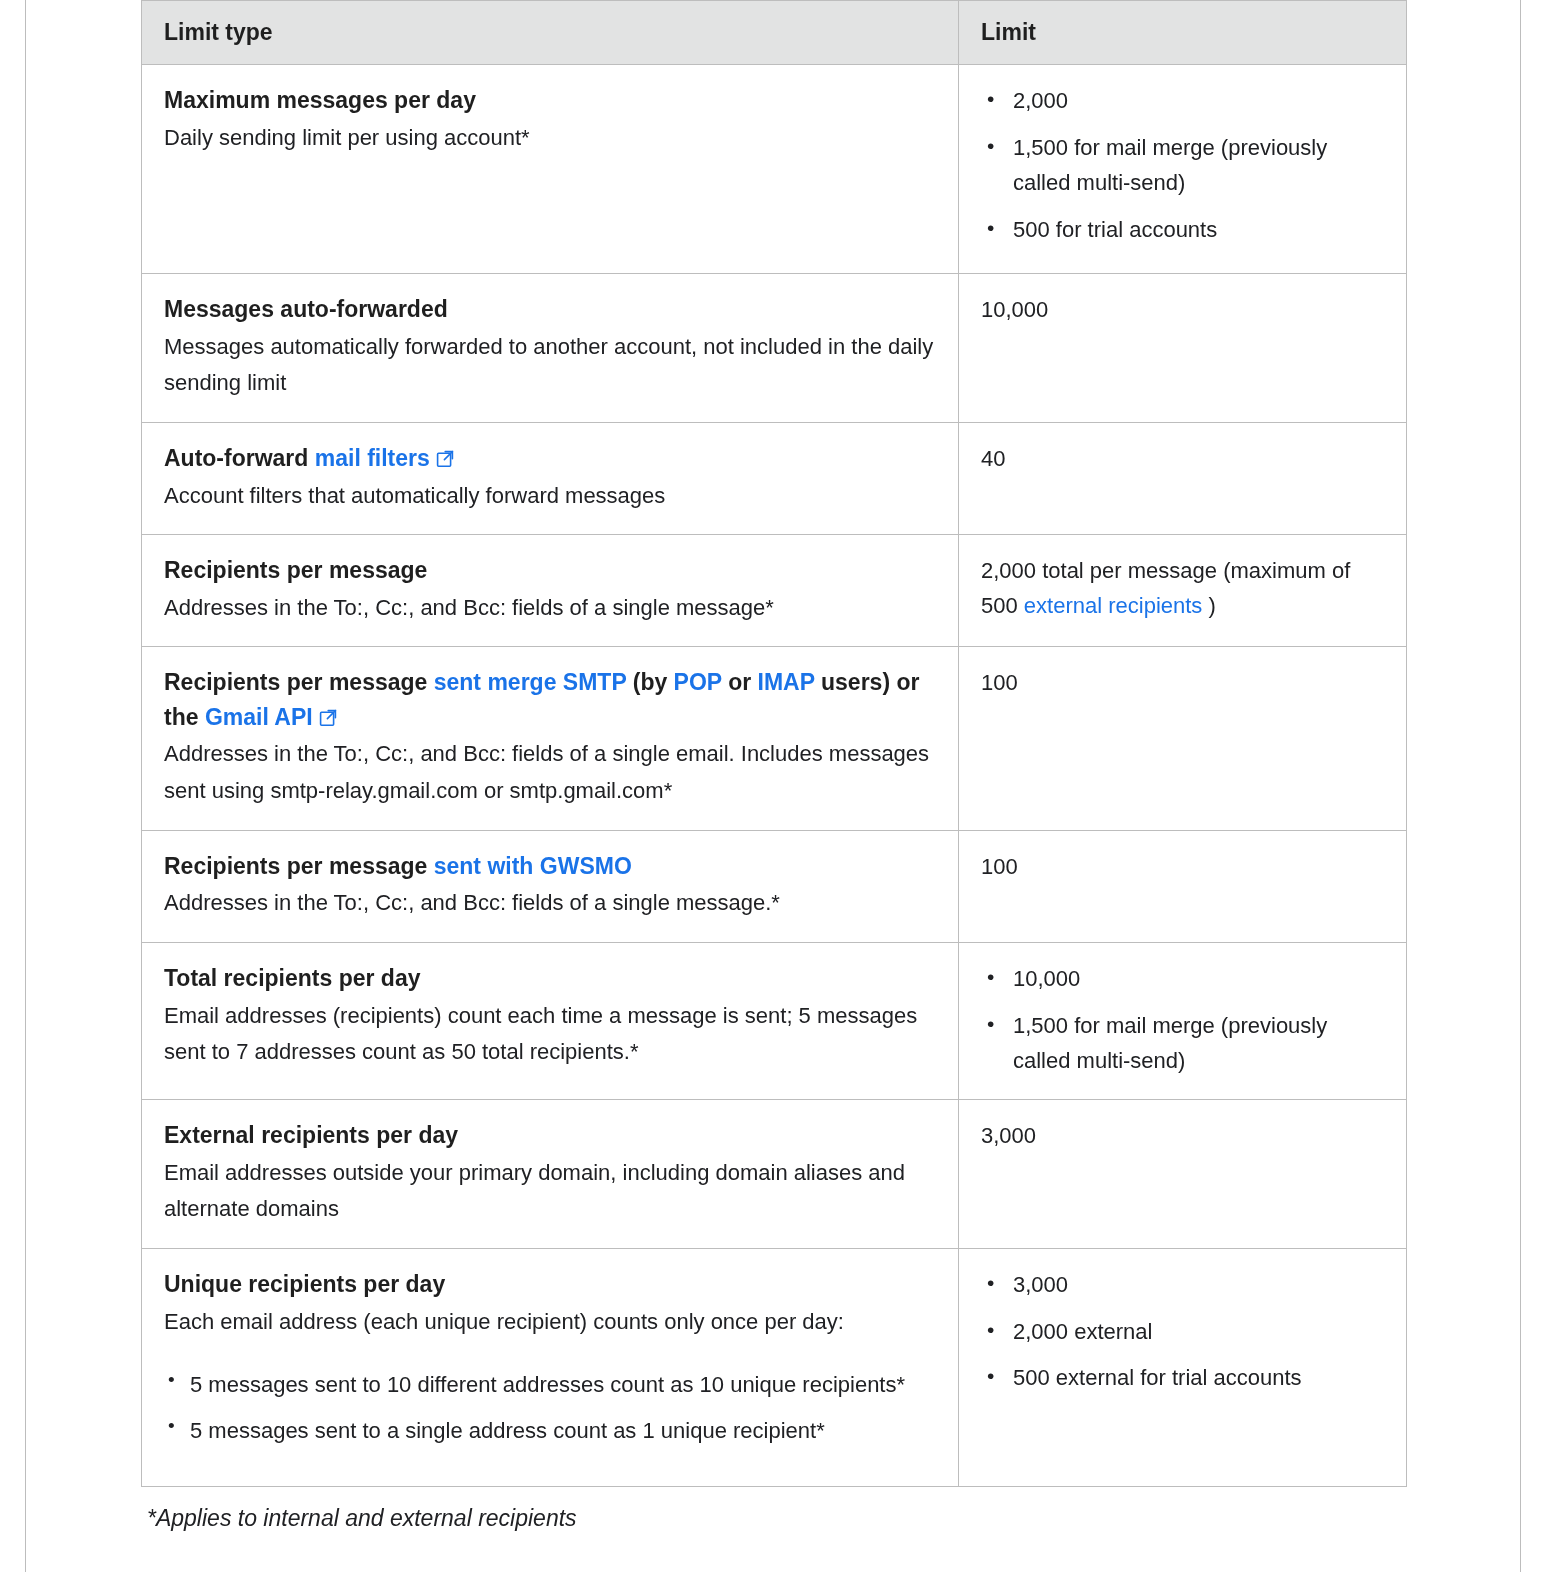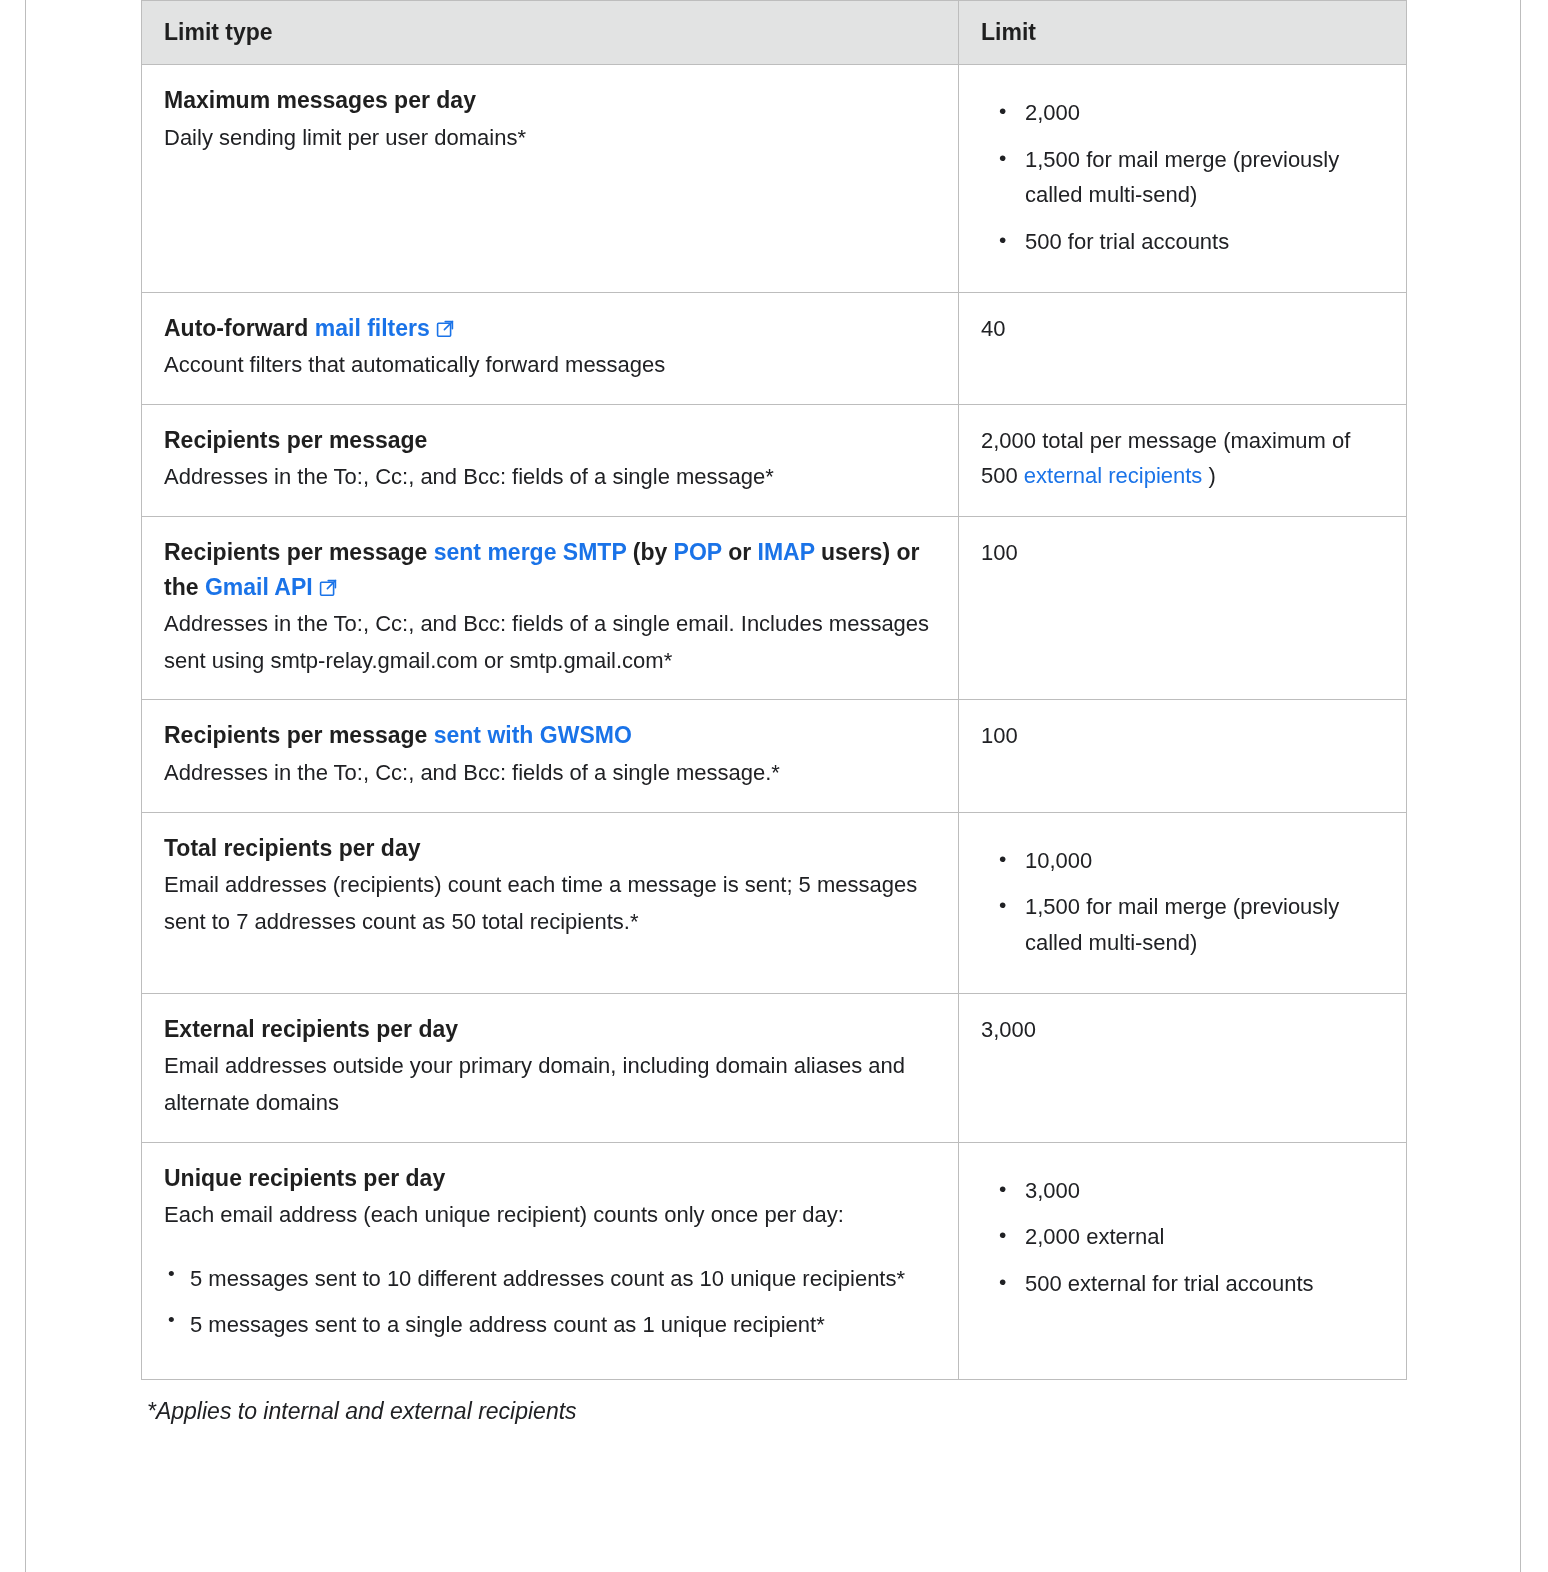--- a/index.html
+++ b/index.html
@@ -98,21 +98,21 @@
     display: inline-block;
     vertical-align: -2px;
     margin-left: 6px;
     width: 18px;
     height: 18px;
   }
   .ext-icon svg { display: block; }
 
   ul.bullets {
     list-style: none;
-    margin: 12px;
+    margin: 0;
     padding: 0;
   }
   ul.bullets > li {
     position: relative;
     padding-left: 32px;
     font-size: 22px;
     line-height: 1.62;
     margin-bottom: 11px;
     color: #202124;
   }
@@ -178,31 +178,40 @@
       <tr>
         <th>Limit type</th>
         <th>Limit</th>
       </tr>
     </thead>
     <tbody>
 
       <tr>
         <td class="row-tall-1">
           <p class="cell-title">Maximum messages per day</p>
-          <p class="cell-desc">Daily sending limit per user domains*</p>
+          <p class="cell-desc">Daily sending limit per using account*</p>
         </td>
         <td>
           <ul class="bullets">
             <li>2,000</li>
             <li>1,500 for mail merge (previously called multi-send)</li>
             <li>500 for trial accounts</li>
           </ul>
         </td>
       </tr>
 
+      <tr>
+        <td>
+          <p class="cell-title">Messages auto-forwarded</p>
+          <p class="cell-desc">Messages automatically forwarded to another account, not included in the daily sending limit</p>
+        </td>
+        <td>
+          <p class="cell-value">10,000</p>
+        </td>
+      </tr>
 
       <tr>
         <td>
           <p class="cell-title"><span>Auto-forward </span><a class="link" href="#">mail filters</a><span class="ext-icon"><svg viewBox="0 0 18 18" width="18" height="18" fill="none" stroke="#1a73e8" stroke-width="1.6">
                   <rect x="1.6" y="3.2" width="13" height="13" rx="1"></rect>
                   <path d="M9.2 1.6h7.2v7.2" stroke-linecap="round"></path>
                   <path d="M16.4 1.6 L8.4 9.6" stroke-linecap="round"></path>
                 </svg></span></p>
           <p class="cell-desc">Account filters that automatically forward messages</p>
         </td>

